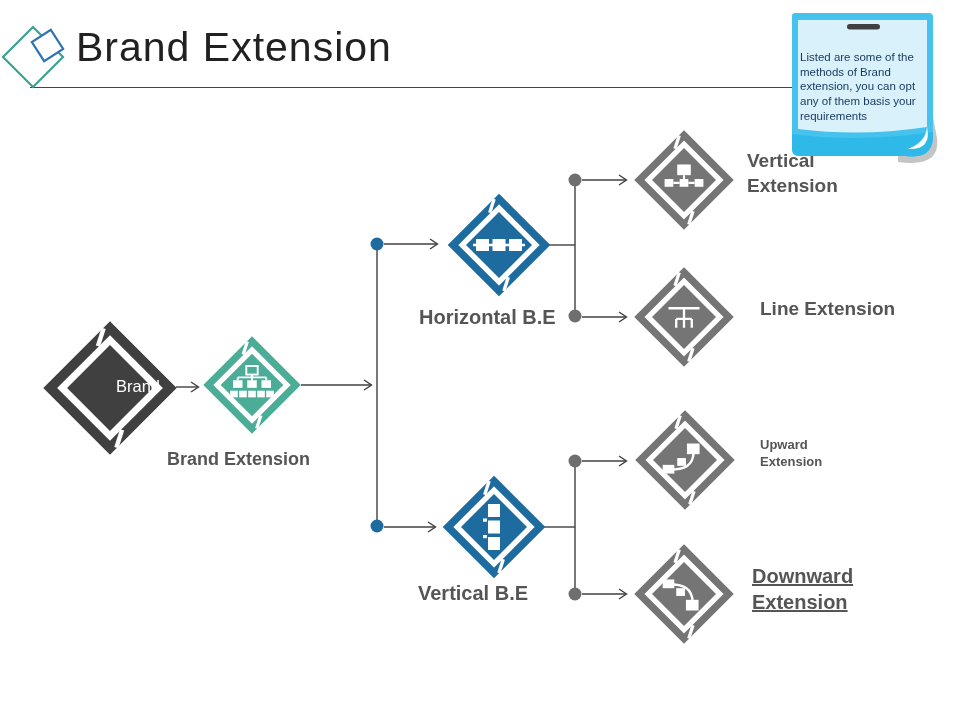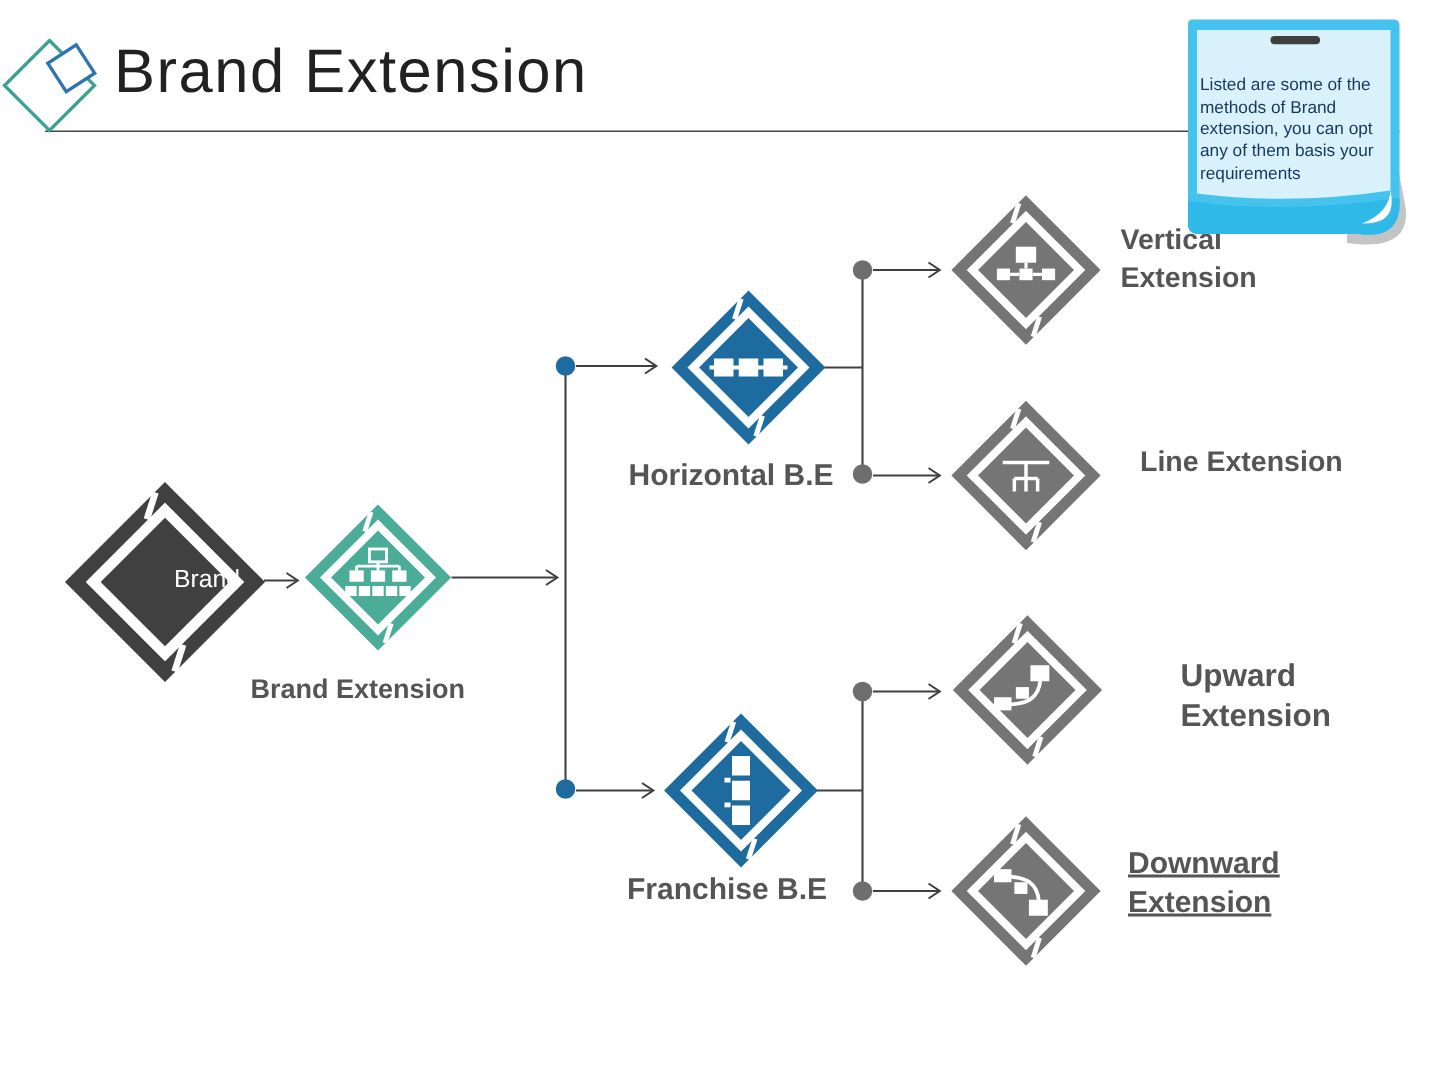--- a/index.html
+++ b/index.html
@@ -22,21 +22,21 @@
   .center{}
   #brand-text{
     left:60px;top:377px;width:100px;text-align:right;color:#ffffff;
     font-size:16.5px;font-weight:400;z-index:4;
   }
   #label-brand-extension{left:167px;top:448px;width:170px;font-size:18px;}
   #label-horizontal{left:419px;top:304px;width:160px;font-size:20px;}
   #label-vertical{left:418px;top:580px;width:160px;font-size:20px;}
   #label-franchise{left:747px;top:149px;width:118px;font-size:19px;}
   #label-line{left:760px;top:297px;width:185px;font-size:19px;}
-  #label-upward{left:760px;top:437px;width:112px;font-size:21px;margin-left:27px;}
+  #label-upward{left:760px;top:437px;width:112px;font-size:13px;}
   #label-downward{left:752px;top:563px;width:128px;font-size:20px;text-decoration:underline;}
   #sticky-note{left:786px;top:10px;width:156px;height:164px;z-index:6;}
   #note-text{
     left:800px;top:50px;width:118px;text-align:left;z-index:7;
     font-size:11.5px;line-height:1.28;color:#17375E;font-weight:400;
   }
 </style>
 </head>
 <body>
 
@@ -179,21 +179,21 @@
 
   <g transform="translate(684,594) scale(0.97)" style="color:#757575">
     <use href="#dnode"></use>
     <use href="#icon-down"></use>
   </g>
 </svg>
 
 <div class="abs" id="brand-text">Brand</div>
 <div class="abs node-label center" id="label-brand-extension">Brand Extension</div>
 <div class="abs node-label center" id="label-horizontal">Horizontal B.E</div>
-<div class="abs node-label center" id="label-vertical">Franchise B.E</div>
+<div class="abs node-label center" id="label-vertical">Vertical B.E</div>
 <div class="abs node-label" id="label-franchise">Vertical Extension</div>
 <div class="abs node-label" id="label-line">Line Extension</div>
 <div class="abs node-label" id="label-upward">Upward Extension</div>
 <div class="abs node-label" id="label-downward">Downward Extension</div>
 
 <svg class="abs" id="sticky-note" width="156" height="164" viewBox="0 0 156 164">
   <path d="M112,138 Q150,144 146,102 L151,128 Q155,158 112,152 Z" fill="#C4C4C4"></path>
   <path d="M6,6 Q6,3 9,3 L143,3 Q147,3 147,7 L147,122 Q149,150 120,146 L13,146 Q6,146 6,139 Z" fill="#45C2EE"></path>
   <path d="M6,124 Q70,133 147,122 Q149,150 120,146 L13,146 Q6,146 6,139 Z" fill="#2FB9E9"></path>
   <path d="M12,10 L141,10 L141,117 Q75,127 12,119 Z" fill="#D8F1FB"></path>

